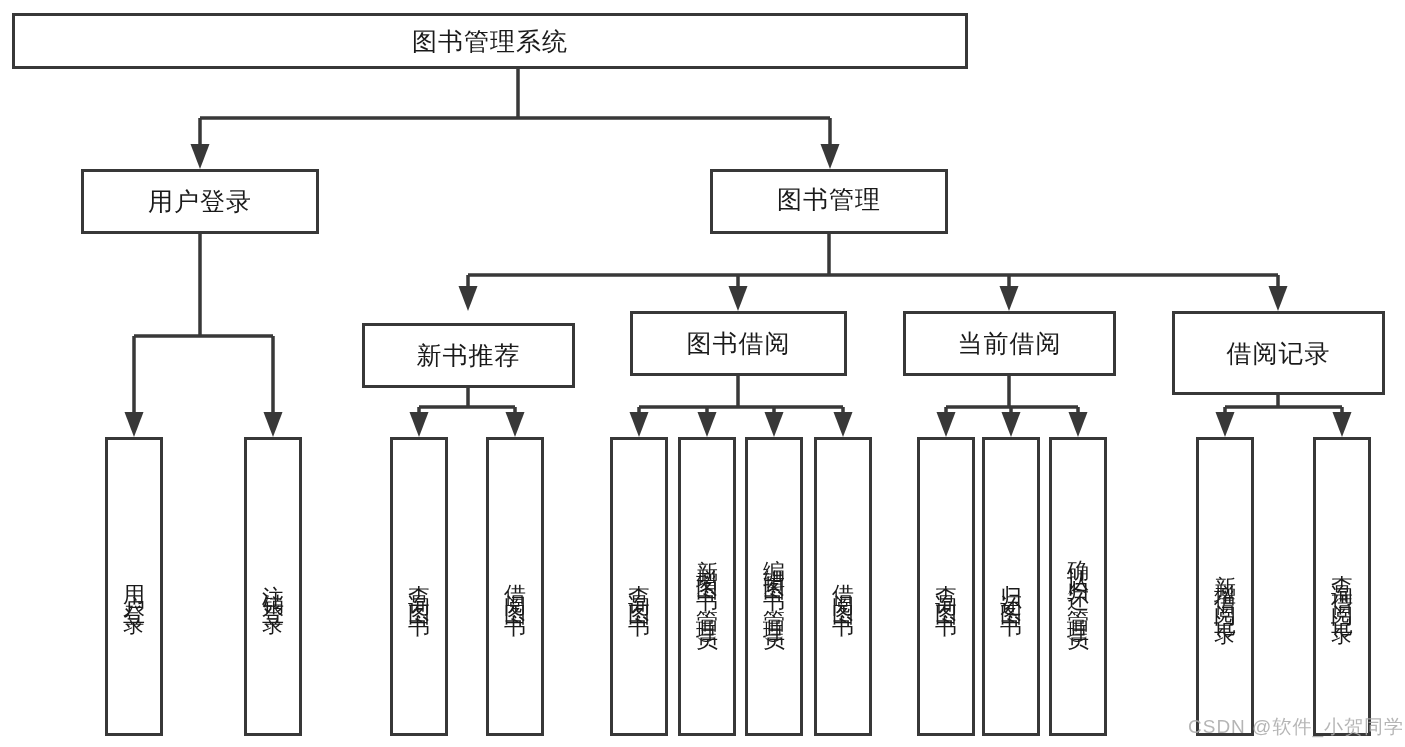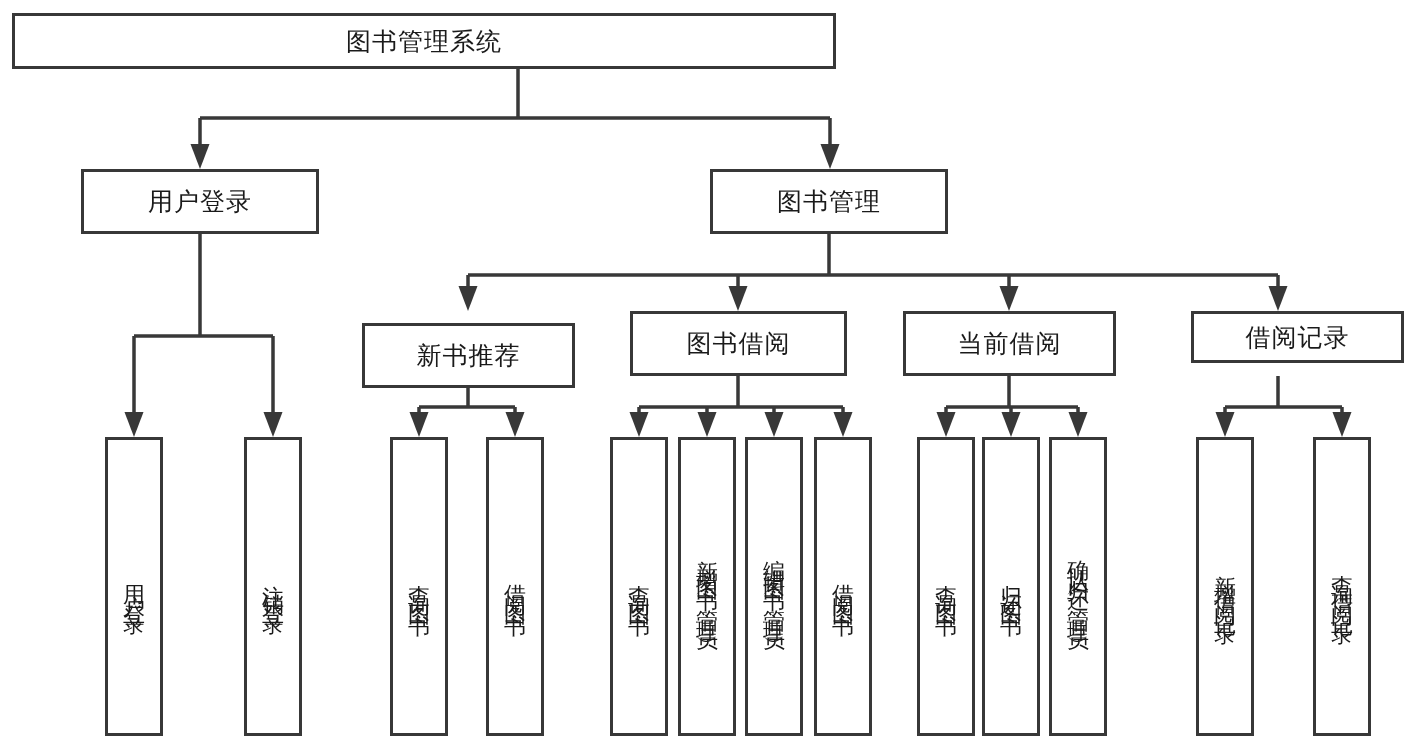--- a/index.html
+++ b/index.html
@@ -54,27 +54,27 @@
     top: 437px;
     width: 58px;
     height: 299px;
     font-size: 22px;
     writing-mode: vertical-rl;
     text-orientation: mixed;
     letter-spacing: 10px;
     line-height: 1;
   }
   
-  .n-root      { left: 12px;   top: 13px;  width: 824px; height: 56px; }
+  .n-root      { left: 12px;   top: 13px;  width: 956px; height: 56px; }
   .n-login     { left: 81px;   top: 169px; width: 238px;  height: 65px; }
-  .n-mgmt      { left: 710px;  top: 169px; width: 238px;  height: 65px; }
+  .n-mgmt      { left: 710px;  top: 169px; width: 238px;  height: 65px; font-family: Liberation Mono, monospace; }
   .n-rec       { left: 362px;  top: 311px; width: 213px;  height: 65px; margin-top: 12px; }
   .n-borrow    { left: 630px;  top: 311px; width: 217px;  height: 65px; }
   .n-current   { left: 903px;  top: 311px; width: 213px;  height: 65px; }
-  .n-records   { left: 1172px; top: 311px; width: 213px;  height: 52px; margin-left: 19px; }
+  .n-records   { left: 1172px; top: 311px; width: 213px;  height: 84px; }
   
   .lf-1  { left: 105px; }
   .lf-2  { left: 244px; }
   .lf-3  { left: 390px; }
   .lf-4  { left: 486px; }
   .lf-5  { left: 610px; }
   .lf-6  { left: 678px; }
   .lf-7  { left: 745px; }
   .lf-8  { left: 814px; }
   .lf-9  { left: 917px; }
@@ -178,14 +178,15 @@
   <div class="leaf lf-7">编辑图书（管理员）</div>
   <div class="leaf lf-8">借阅图书</div>
 
   <div class="leaf lf-9">查询图书</div>
   <div class="leaf lf-10">归还图书</div>
   <div class="leaf lf-11">确认归还（管理员）</div>
 
   <div class="leaf lf-12">新增借阅记录</div>
   <div class="leaf lf-13">查询借阅记录</div>
 
+  <div class="watermark">CSDN @软件_小贺同学</div>
 
 </div>
 
 </body></html>

